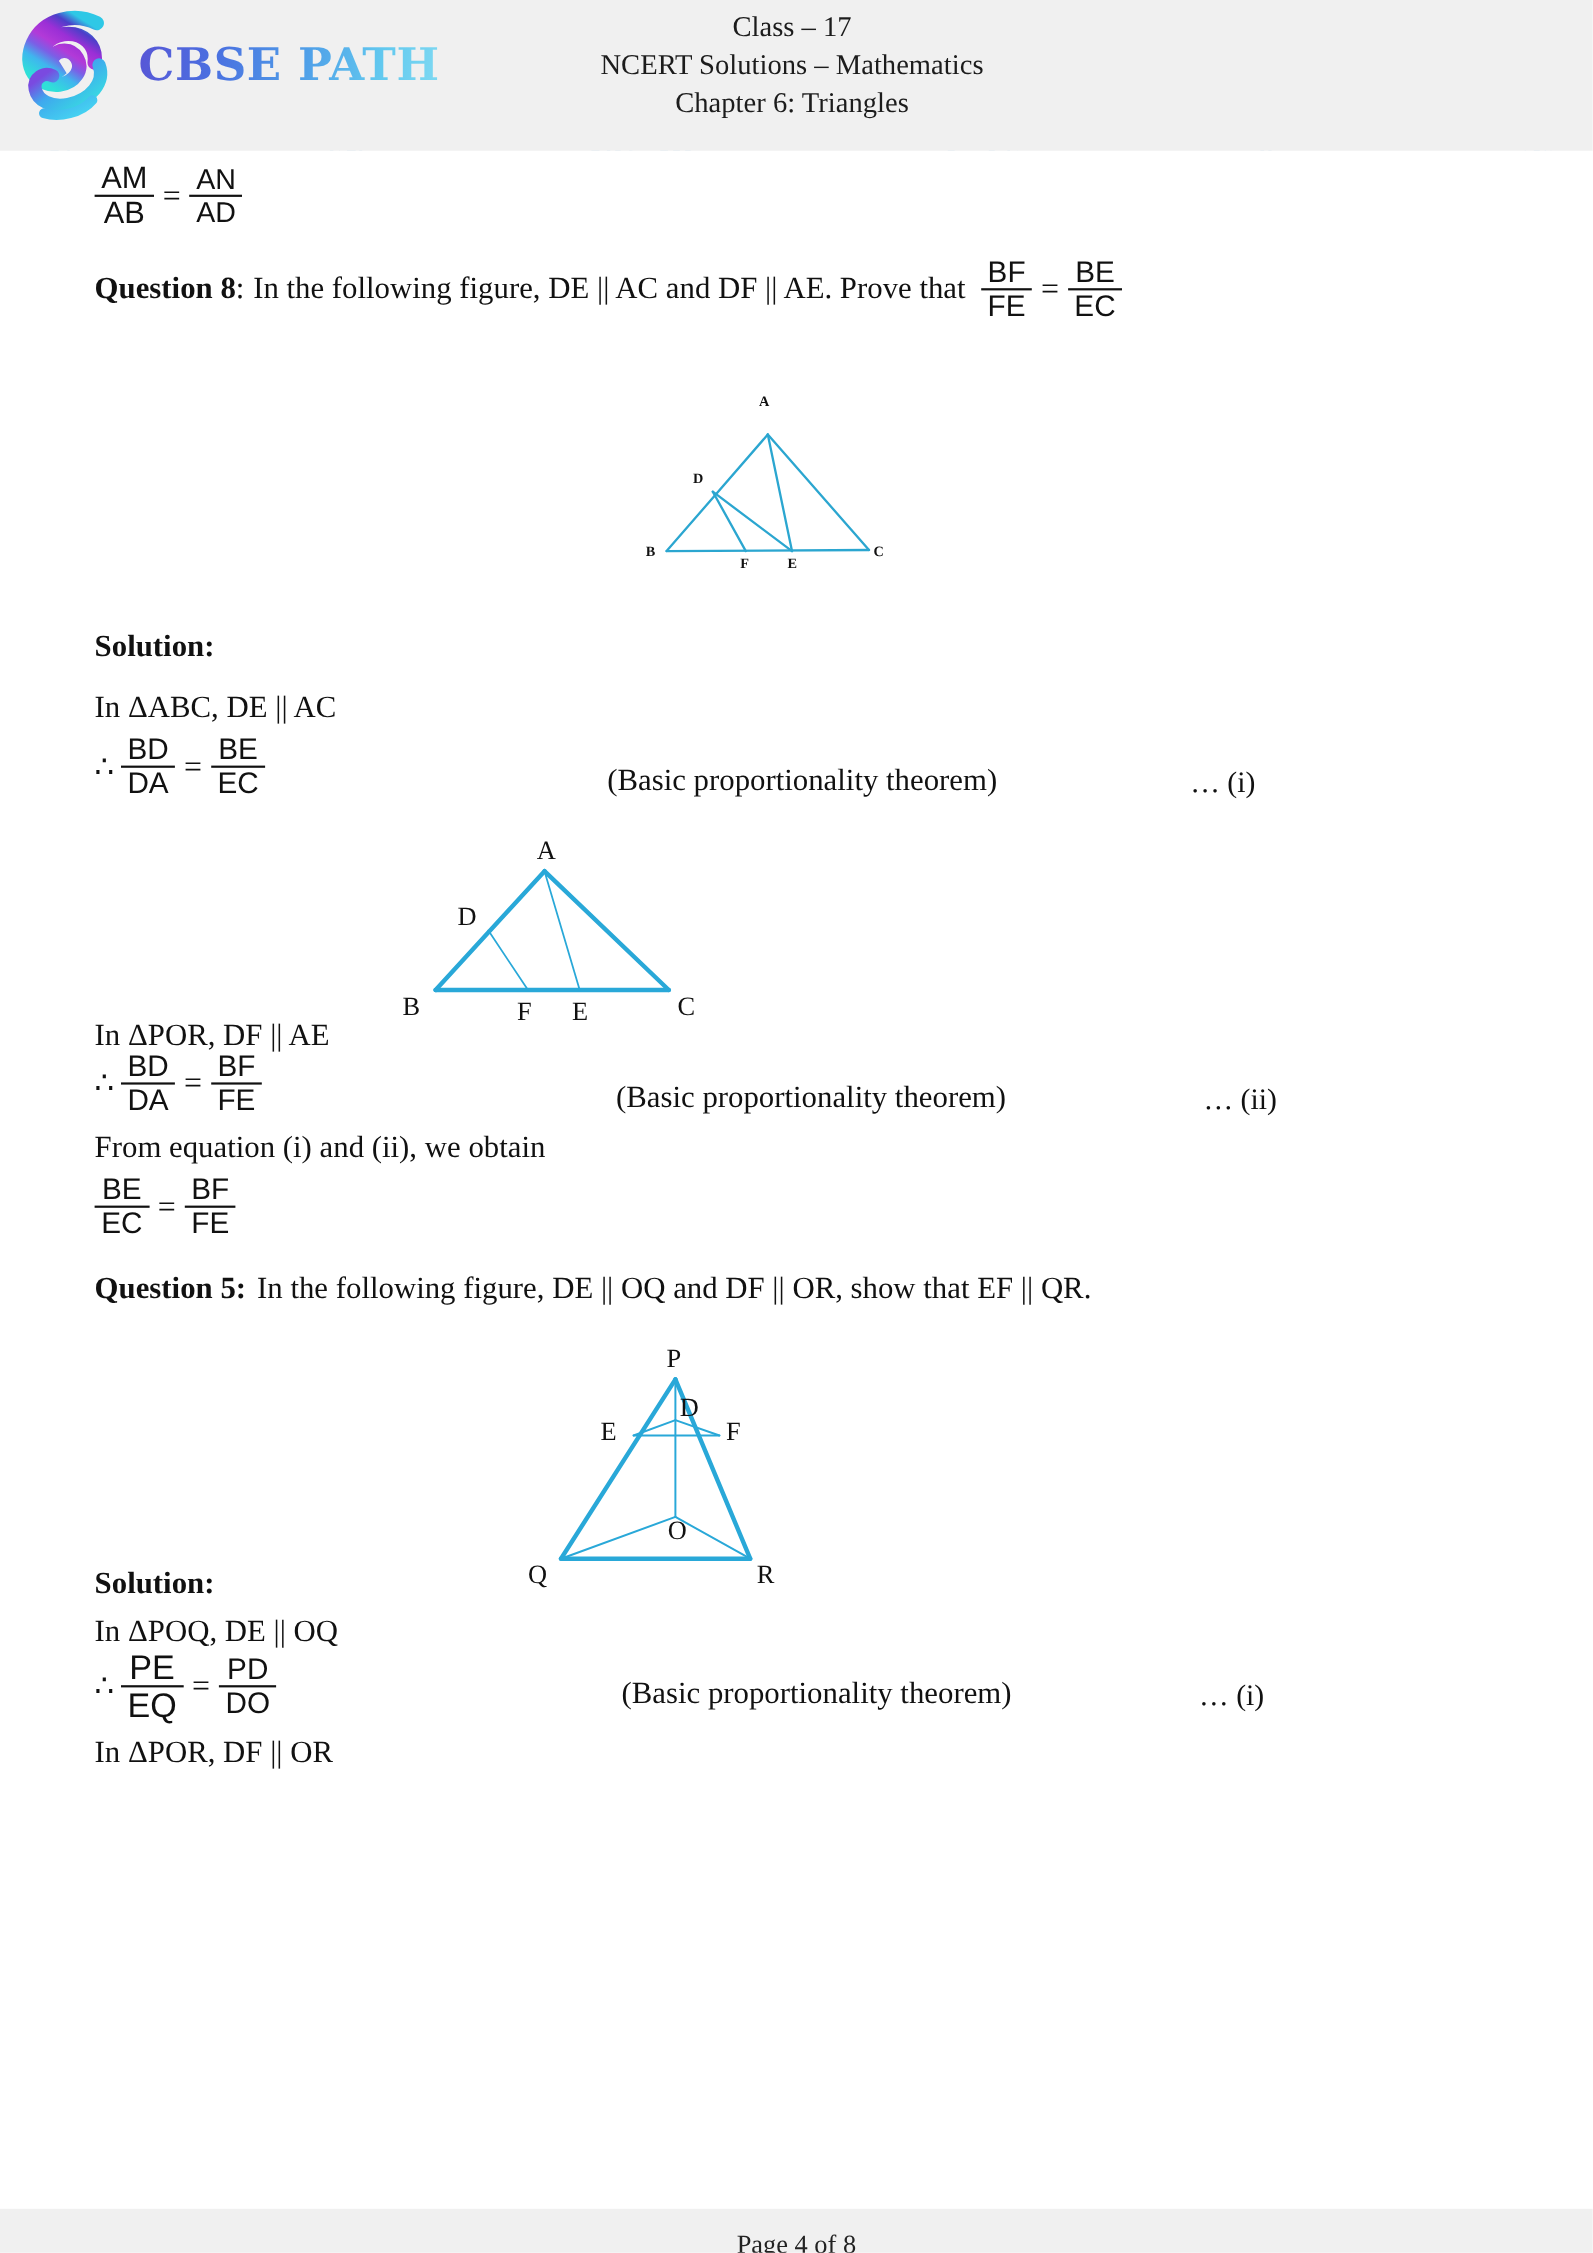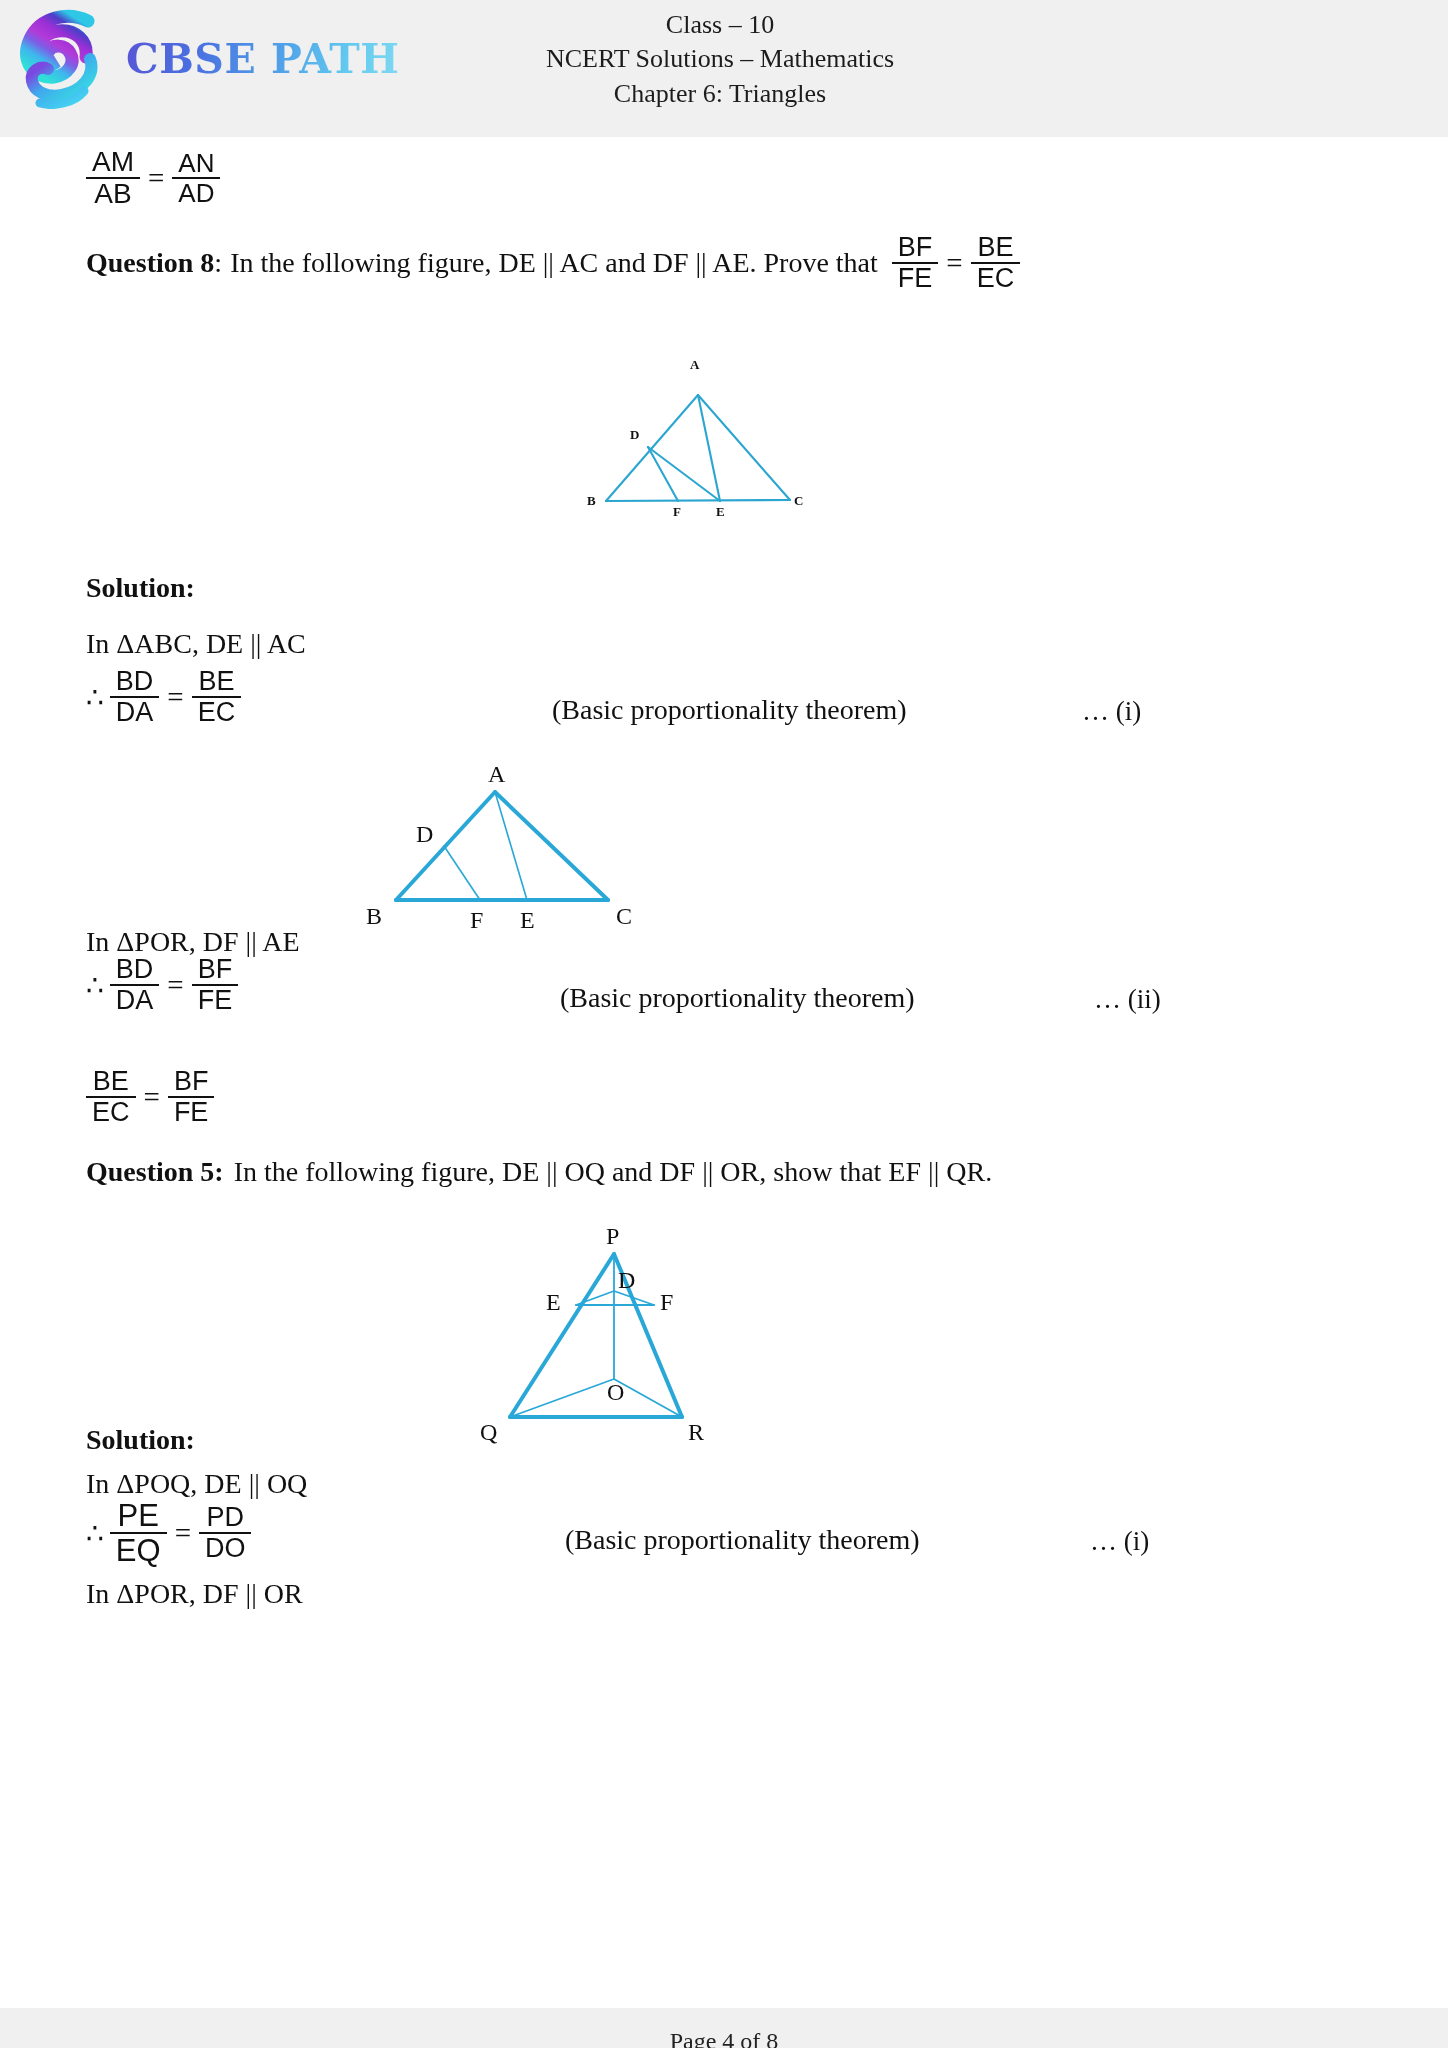--- a/index.html
+++ b/index.html
@@ -254,21 +254,21 @@
                C35 49, 40 55, 46 53 C41 58, 31 56, 28 48 C24 36, 34 24, 48 22 C66 20, 78 32, 76 48" fill="none" stroke="url(#gswirl)" stroke-width="13" stroke-linecap="round"></path>
 
       <path d="M80 50 C86 66, 72 82, 52 86 C36 89, 24 82, 22 72 C20 62, 30 56, 38 60" fill="none" stroke="url(#gswirl2)" stroke-width="12" stroke-linecap="round"></path>
 
       <path d="M30 94 C44 98, 64 94, 74 82" fill="none" stroke="url(#gswirl3)" stroke-width="9" stroke-linecap="round"></path>
     </svg>
     <span id="brand-name">CBSE PATH</span>
   </div>
 
   <div id="header-titles">
-    <div>Class – 10</div>
+    <div>Class – 17</div>
     <div>NCERT Solutions – Mathematics</div>
     <div>Chapter 6: Triangles</div>
   </div>
 </div>
 
 <div id="content">
 
   <div class="abs eqline" style="left:86px; top:10px;">
     <span class="frac" style="font-size:28px;">
       <span class="num">AM</span>
@@ -365,20 +365,21 @@
     </span>
     <span class="eq-sym">=</span>
     <span class="frac" style="font-size:27px;">
       <span class="num">BF</span>
       <span class="den">FE</span>
     </span>
   </div>
   <div class="abs body-text" style="left:560px; top:844px;">(Basic proportionality theorem)</div>
   <div class="abs body-text" style="left:1094px; top:846px; font-size:27px;">… (ii)</div>
 
+  <div class="abs body-text" style="left:86px; top:890px;">From equation (i) and (ii), we obtain</div>
 
   <div class="abs eqline" style="left:86px; top:930px;">
     <span class="frac" style="font-size:27px;">
       <span class="num">BE</span>
       <span class="den">EC</span>
     </span>
     <span class="eq-sym">=</span>
     <span class="frac" style="font-size:27px;">
       <span class="num">BF</span>
       <span class="den">FE</span>

